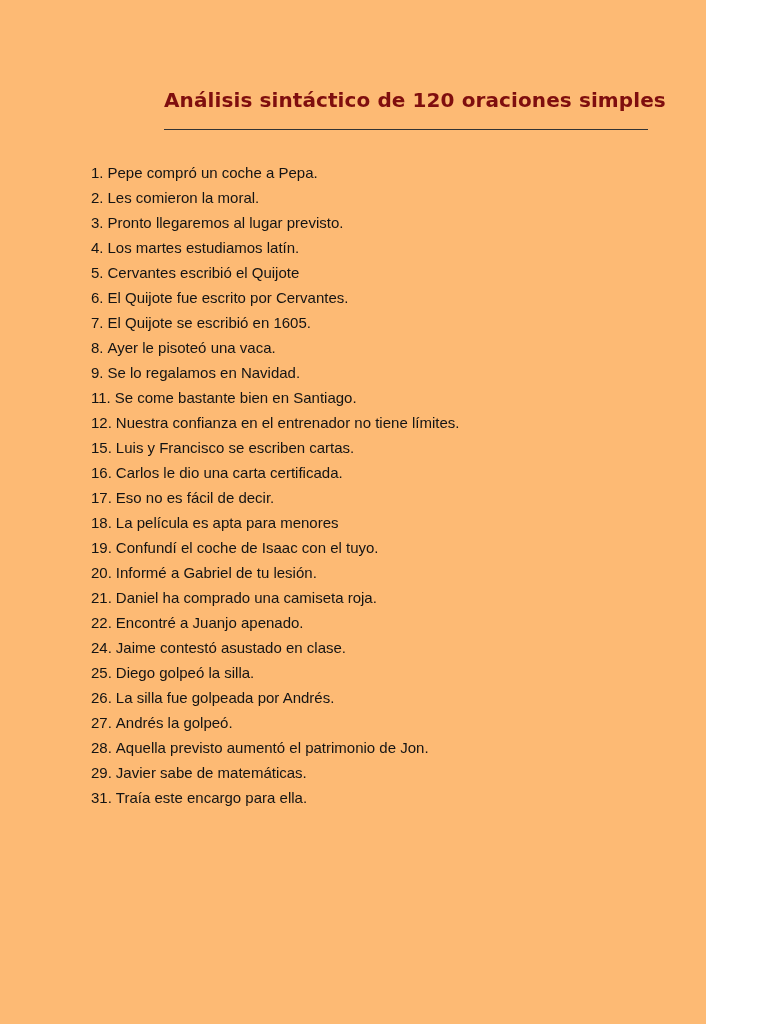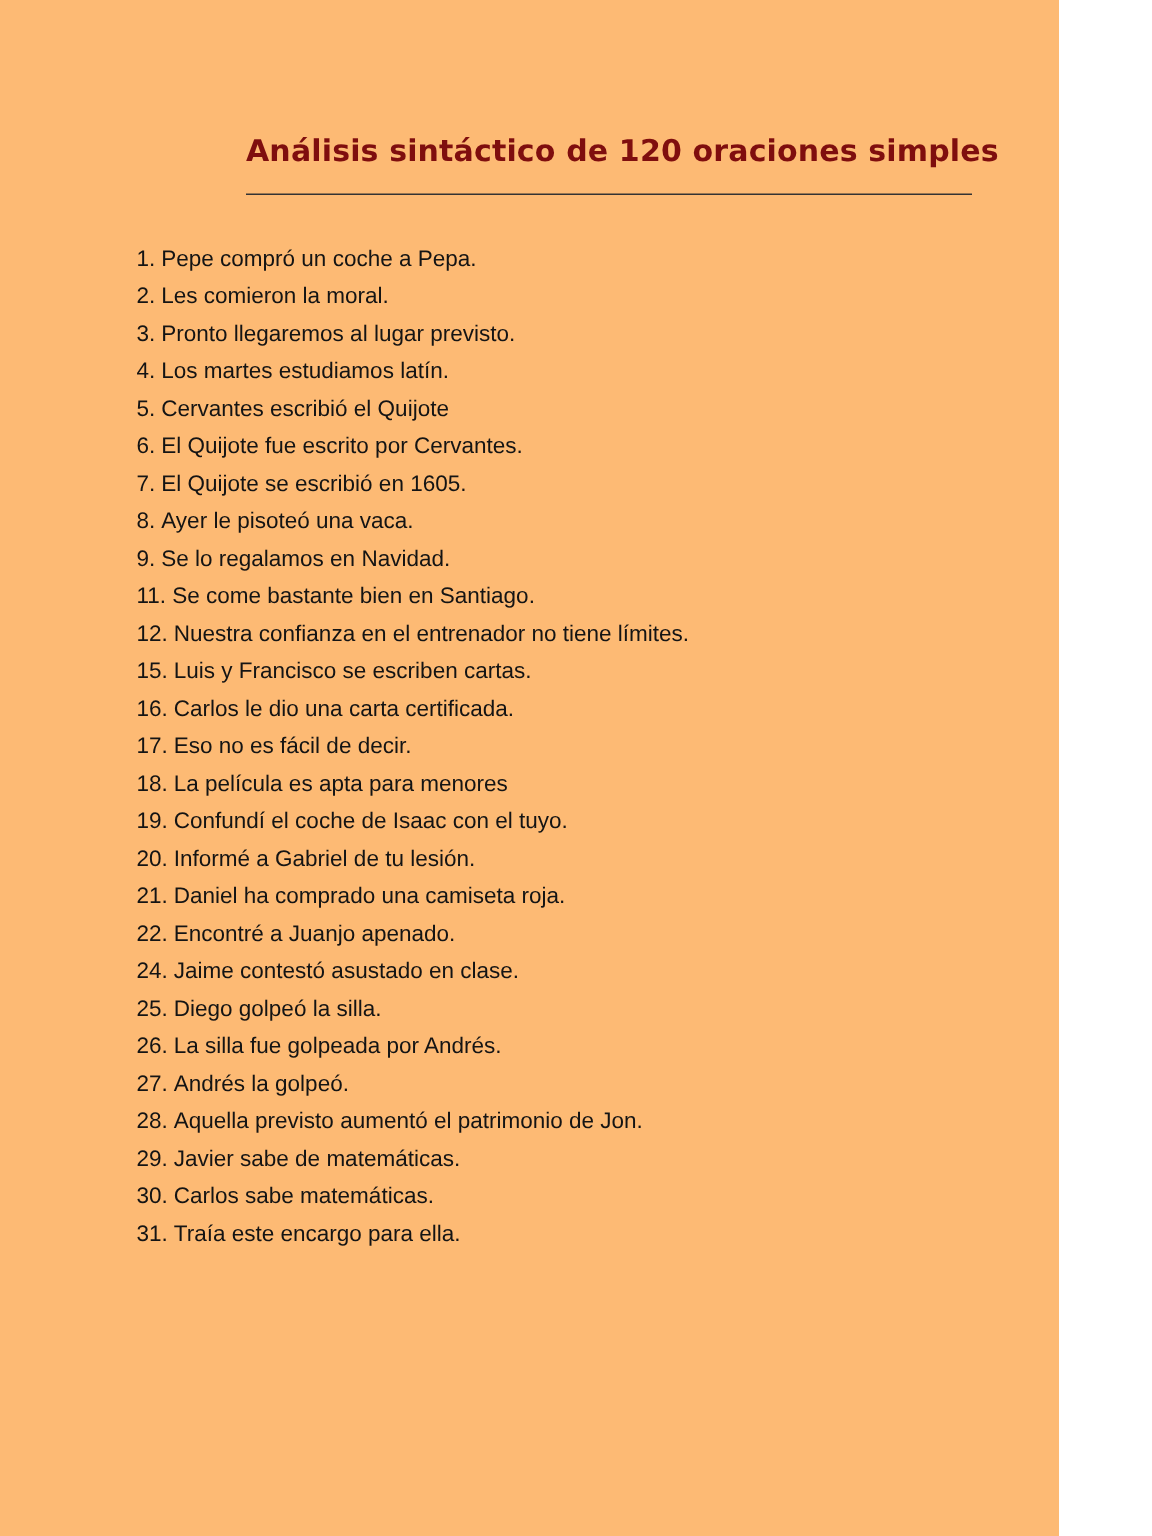--- a/index.html
+++ b/index.html
@@ -92,16 +92,15 @@
     <li class="sentence-item"><span class="sentence-num">19.</span><span>Confundí el coche de Isaac con el tuyo.</span></li>
     <li class="sentence-item"><span class="sentence-num">20.</span><span>Informé a Gabriel de tu lesión.</span></li>
     <li class="sentence-item"><span class="sentence-num">21.</span><span>Daniel ha comprado una camiseta roja.</span></li>
     <li class="sentence-item"><span class="sentence-num">22.</span><span>Encontré a Juanjo apenado.</span></li>
     <li class="sentence-item"><span class="sentence-num">24.</span><span>Jaime contestó asustado en clase.</span></li>
     <li class="sentence-item"><span class="sentence-num">25.</span><span>Diego golpeó la silla.</span></li>
     <li class="sentence-item"><span class="sentence-num">26.</span><span>La silla fue golpeada por Andrés.</span></li>
     <li class="sentence-item"><span class="sentence-num">27.</span><span>Andrés la golpeó.</span></li>
     <li class="sentence-item"><span class="sentence-num">28.</span><span>Aquella previsto aumentó el patrimonio de Jon.</span></li>
     <li class="sentence-item"><span class="sentence-num">29.</span><span>Javier sabe de matemáticas.</span></li>
-    <li class="sentence-item"><span class="sentence-num">30.</span><span>Carlos sabe matemáticas.</span></li>
     <li class="sentence-item"><span class="sentence-num">31.</span><span>Traía este encargo para ella.</span></li>
   </ol>
 </div>
 
 </body></html>

